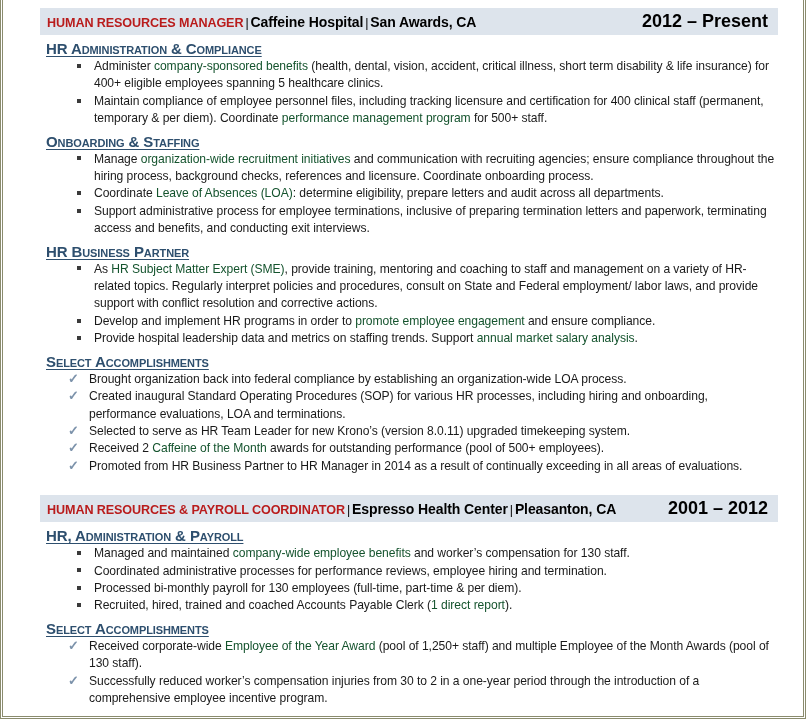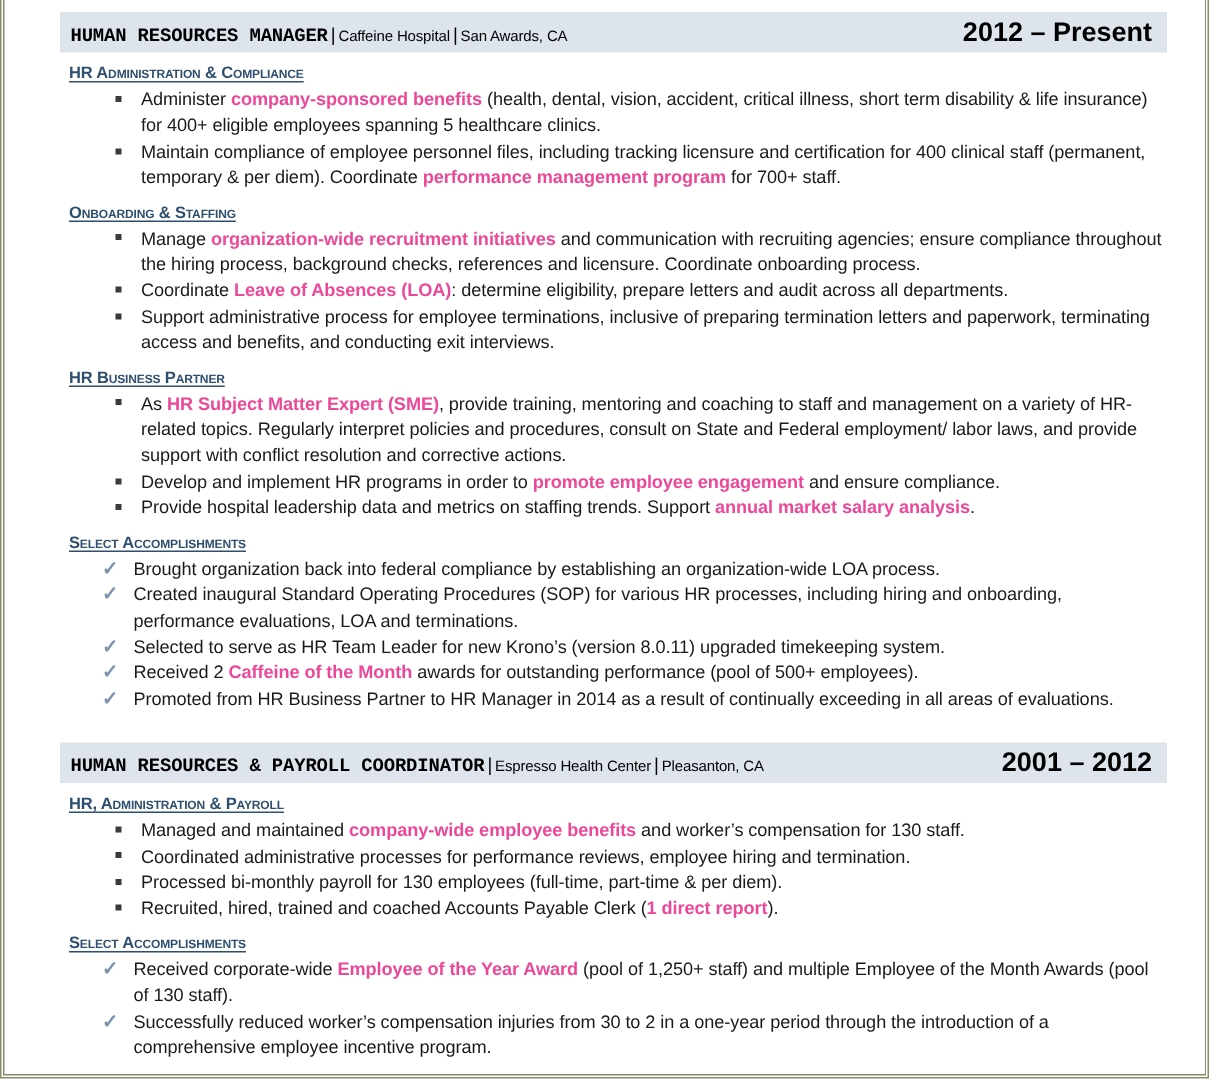--- a/index.html
+++ b/index.html
@@ -48,45 +48,44 @@
   .job-header .jh-left {
     flex: 1 1 auto;
     white-space: nowrap;
     font-size: 12.4px;
     line-height: 15px;
     letter-spacing: -0.1px;
   }
   .job-title {
     font-weight: bold;
     font-size: 12.6px;
-    color: #000000;
-    font-family: Liberation Mono, monospace;
+    color: #b91c1c;
   }
   .jh-sep {
     color: #000;
     padding: 0 2px;
     font-weight: normal;
   }
   .jh-company, .jh-location {
-    font-weight: normal;
-    font-size: 10px;
+    font-weight: bold;
+    font-size: 14px;
   }
   .jh-dates {
     flex: 0 0 auto;
     font-weight: bold;
     font-size: 18px;
     white-space: nowrap;
     padding-right: 4px;
   }
 
   
   .section-head {
     color: #2e4f6e;
     font-weight: bold;
-    font-size: 11px;
+    font-size: 15px;
     font-variant: small-caps;
     text-transform: none;
     text-decoration: underline;
     text-underline-offset: 2px;
     letter-spacing: -0.1px;
     margin: 7px 0 2px 9px;
     display: inline-block;
   }
   .section-head-wrap { line-height: 14px; }
 
@@ -131,40 +130,40 @@
   ul.checks li .mk {
     position: absolute;
     left: 31px;
     top: -1px;
     color: #7d93ab;
     font-size: 13px;
     line-height: 18px;
     font-weight: bold;
   }
 
-  b, strong { font-weight: bold; color: #ec4899; }
+  b, strong { font-weight: normal; color: #14532d; }
   .spacer-lg { height: 20px; }
 
   .top-pad { height: 7px; }
 </style>
 </head>
 <body>
 
 <div id="page">
   <div class="top-pad"></div>
   <div class="doc-inner" id="doc-inner">
       <div style="height: 8px;"></div>
       <div class="job-header">
         <div class="jh-left"><span class="job-title">HUMAN RESOURCES MANAGER</span><span class="jh-sep">|</span><span class="jh-company">Caffeine Hospital</span><span class="jh-sep">|</span><span class="jh-location">San Awards, CA</span></div>
         <div class="jh-dates">2012 – Present</div>
       </div>
       <div class="section-head-wrap"><span class="section-head">HR Administration &amp; Compliance</span></div>
       <ul class="bullets">
         <li><span class="mk"><i></i></span><span><span>Administer </span><b>company-sponsored benefits</b><span> (health, dental, vision, accident, critical illness, short term disability &amp; life insurance) for 400+ eligible employees spanning 5 healthcare clinics.</span></span></li>
-        <li><span class="mk"><i></i></span><span><span>Maintain compliance of employee personnel files, including tracking licensure and certification for 400 clinical staff (permanent, temporary &amp; per diem). Coordinate </span><b>performance management program</b><span> for 700+ staff.</span></span></li>
+        <li><span class="mk"><i></i></span><span><span>Maintain compliance of employee personnel files, including tracking licensure and certification for 400 clinical staff (permanent, temporary &amp; per diem). Coordinate </span><b>performance management program</b><span> for 500+ staff.</span></span></li>
       </ul>
       <div class="section-head-wrap"><span class="section-head">Onboarding &amp; Staffing</span></div>
       <ul class="bullets">
         <li><span class="mk"><i></i></span><span><span>Manage </span><b>organization-wide recruitment initiatives</b><span> and communication with recruiting agencies; ensure compliance throughout the hiring process, background checks, references and licensure. Coordinate onboarding process.</span></span></li>
         <li><span class="mk"><i></i></span><span><span>Coordinate </span><b>Leave of Absences (LOA)</b><span>: determine eligibility, prepare letters and audit across all departments.</span></span></li>
         <li><span class="mk"><i></i></span><span><span>Support administrative process for employee terminations, inclusive of preparing termination letters and paperwork, terminating access and benefits, and conducting exit interviews.</span></span></li>
       </ul>
       <div class="section-head-wrap"><span class="section-head">HR Business Partner</span></div>
       <ul class="bullets">
         <li><span class="mk"><i></i></span><span><span>As </span><b>HR Subject Matter Expert (SME)</b><span>, provide training, mentoring and coaching to staff and management on a variety of HR-related topics. Regularly interpret policies and procedures, consult on State and Federal employment/ labor laws, and provide support with conflict resolution and corrective actions.</span></span></li>

